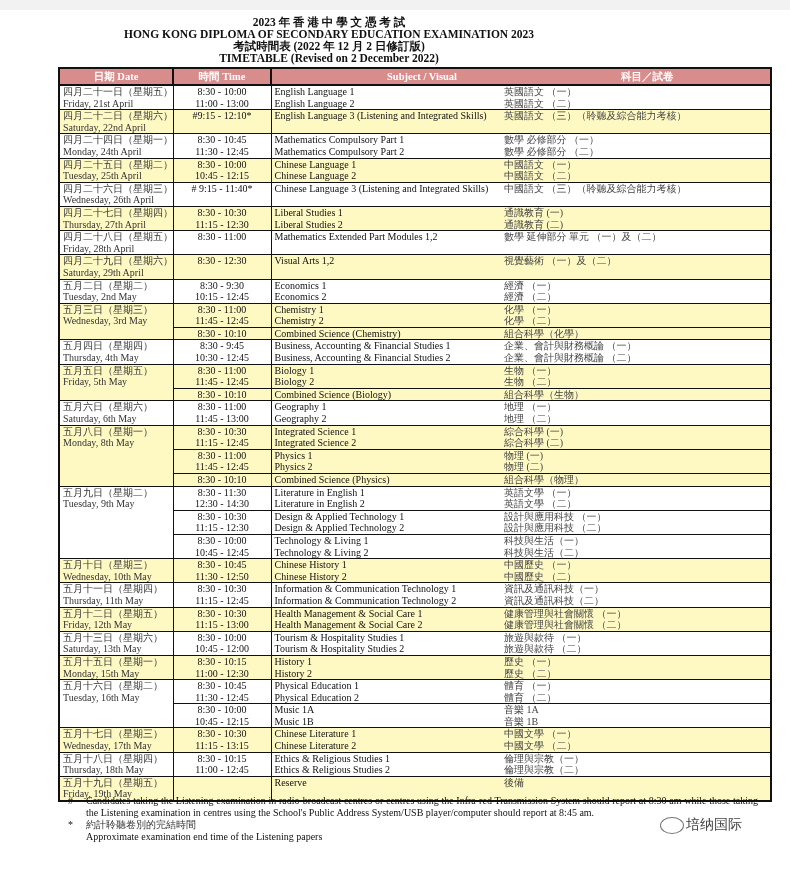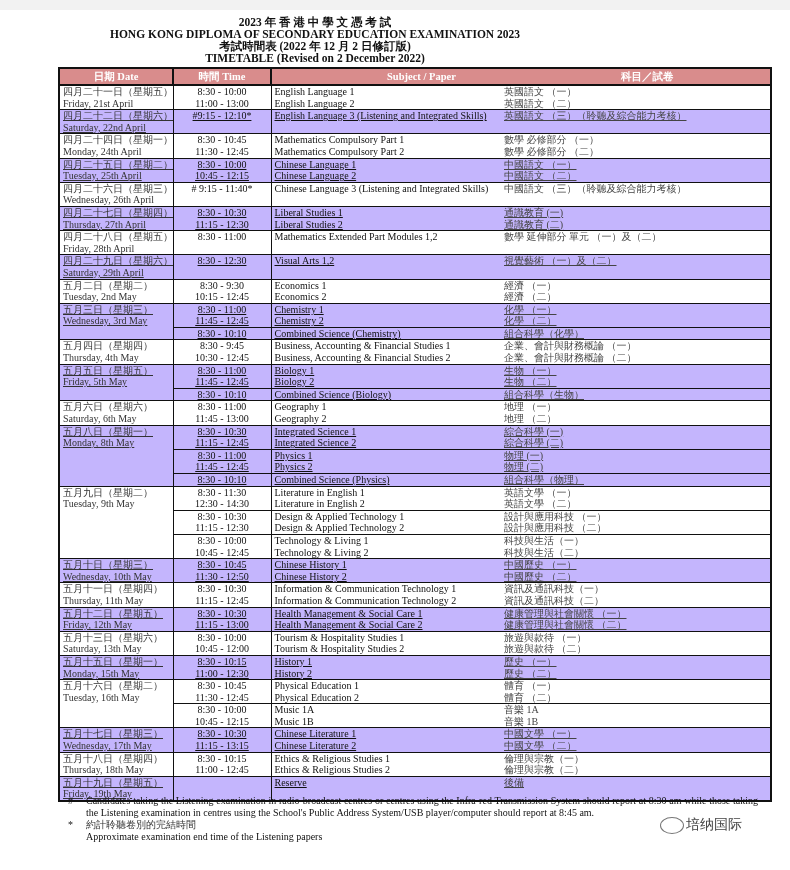--- a/index.html
+++ b/index.html
@@ -1,40 +1,40 @@
 <!DOCTYPE html>
 <html><head>
 <meta charset="utf-8">
 <style>
   html, body { margin: 0; padding: 0; background: #ffffff; }
   body { width: 790px; height: 870px; position: relative; overflow: hidden;
          font-family: "Liberation Serif", "DejaVu Serif", serif; color: #111; }
   .topbar { position: absolute; left: 0; top: 0; width: 790px; height: 10px; background: #f2f2f2; }
-  .titles { position: absolute; left: 0; top: 16px; width: 630px; text-align: center;
+  .titles { position: absolute; left: 14px; top: 16px; width: 630px; text-align: center;
             font-weight: bold; font-size: 11.5px; line-height: 12px; }
   .titles div { white-space: nowrap; }
   table.tt { position: absolute; left: 58px; top: 67px; width: 712px; border-collapse: collapse;
              font-size: 10px; line-height: 11.6px; table-layout: fixed; border: 2px solid #111; }
   table.tt col.c1 { width: 114px; }
   table.tt col.c2 { width: 98px; }
   table.tt col.c3 { width: 230px; }
   table.tt col.c4 { width: 270px; }
   table.tt th { background: #d98c8c; color: #ffffff; font-weight: bold; font-size: 10.5px;
                 height: 15px; border: 2px solid #111; padding: 0; }
   table.tt th.subj { border-right: none; text-align: left; padding-left: 115px; }
   table.tt th.subjzh { border-left: none; text-align: left; padding-left: 120px; }
   table.tt td { padding: 0 3px; vertical-align: top; white-space: nowrap; overflow: hidden;
                 border-left: 1.5px solid #111; border-right: 1.5px solid #111; }
   table.tt td.time { text-align: center; }
   table.tt td.subj { border-right: none; }
   table.tt td.subjzh { border-left: none; color: #444; padding-left: 3px; }
   table.tt td.date { color: #333; }
   tr.grp-start td { border-top: 1.5px solid #111; }
   tr.sub-start td.time, tr.sub-start td.subj, tr.sub-start td.subjzh { border-top: 1px solid #111; }
-  .shade td { background: #c4b5fd; text-decoration: underline; }
+  .shade td { background: #fef9c3; }
   .l { display: block; height: 11.6px; }
   .notes { position: absolute; left: 68px; top: 795px; width: 690px; font-size: 10px; line-height: 12px; }
   .notes .row { position: relative; padding-left: 18px; }
   .notes .mark { position: absolute; left: 0; top: 0; }
   .notes .zh { color: #333; }
   .watermark { position: absolute; left: 660px; top: 816px; font-family: "DejaVu Sans", sans-serif;
                font-size: 14px; color: #444; white-space: nowrap; }
   .watermark .bubble { display: inline-block; width: 22px; height: 15px; border: 1.5px solid #777;
                        border-radius: 50%; vertical-align: middle; margin-right: 2px; }
 </style>
@@ -54,21 +54,21 @@
   <colgroup>
       <col class="c1">
       <col class="c2">
       <col class="c3">
       <col class="c4">
     </colgroup>
   <thead>
     <tr>
       <th>日期 Date</th>
       <th>時間 Time</th>
-      <th class="subj">Subject / Paper</th>
+      <th class="subj">Subject / Visual</th>
       <th class="subjzh">科目／試卷</th>
     </tr>
   </thead>
   <tbody id="tt-body">
       <tr class="grp-start">
         <td class="date" rowspan="1">
           <span class="l">四月二十一日（星期五）</span>
           <span class="l">Friday, 21st April</span>
         </td>
         <td class="time">

